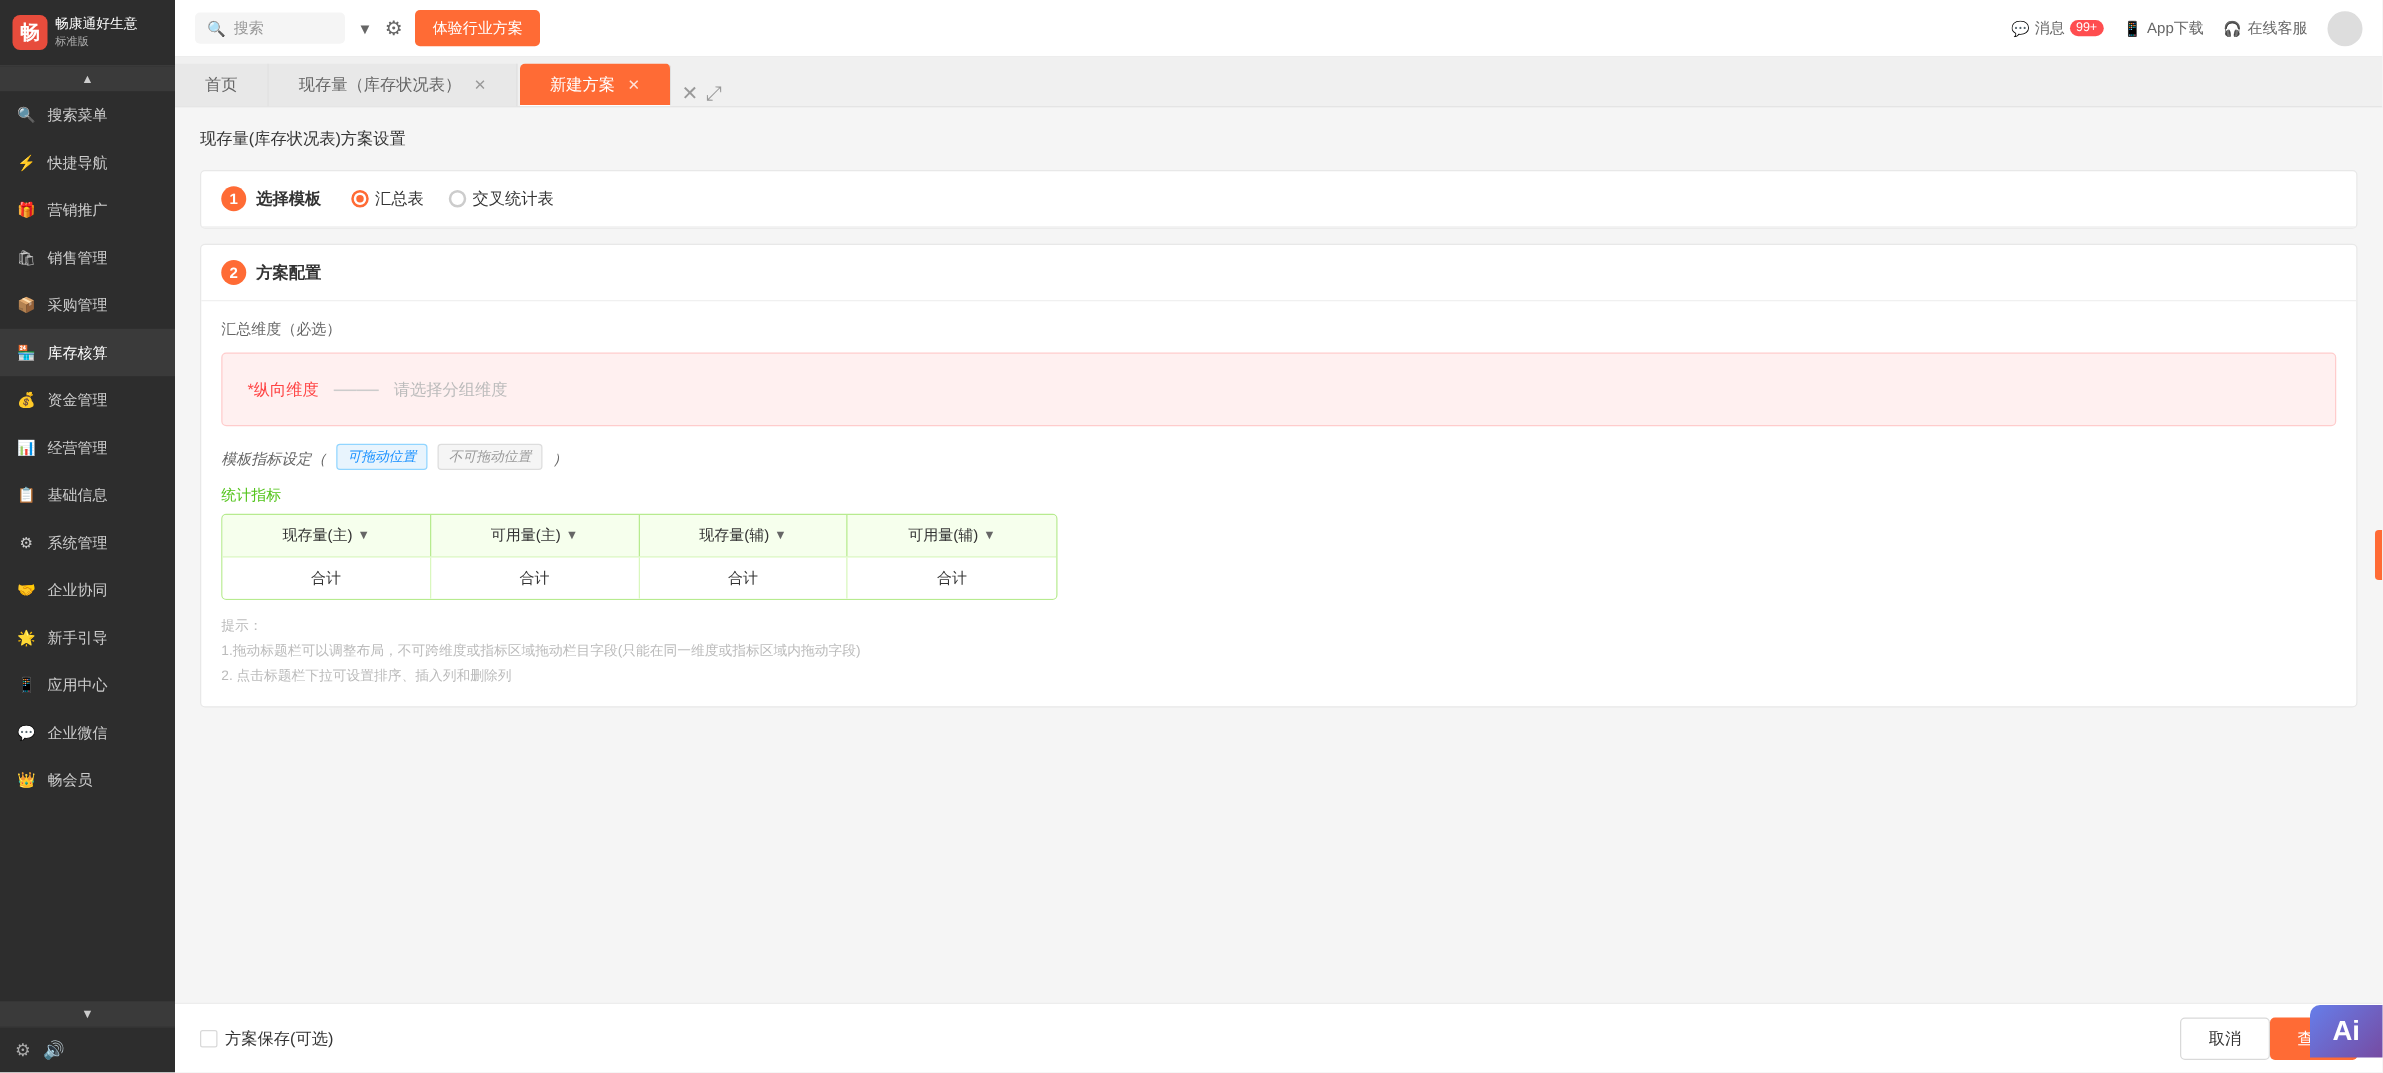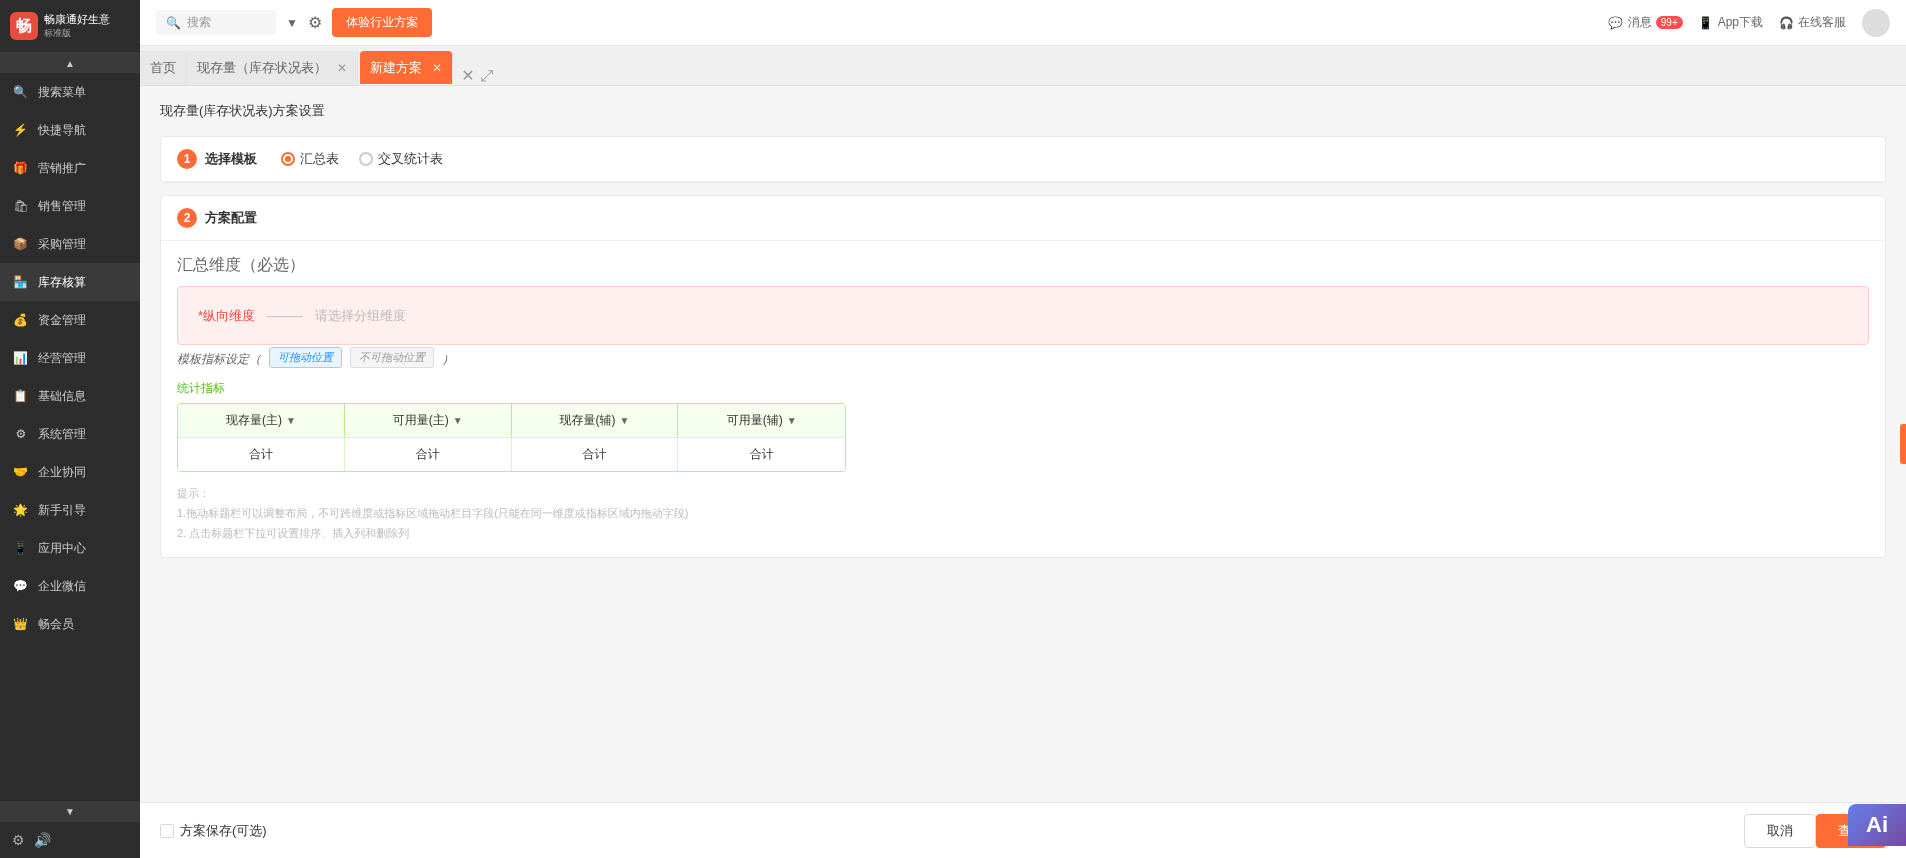--- a/index.html
+++ b/index.html
@@ -113,21 +113,21 @@
       height: 40px;
       background: #f0f0f0;
       display: flex;
       align-items: flex-end;
       padding: 0 0 0 0;
       flex-shrink: 0;
       border-bottom: 1px solid #e0e0e0;
     }
     .tab {
       height: 34px;
-      padding: 0 10px;
+      padding: 0 24px;
       display: flex; align-items: center; gap: 6px;
       font-size: 13px;
       cursor: pointer;
       border-right: 1px solid #e0e0e0;
       background: #e8e8e8;
       color: #666;
     }
     .tab.active { background: #fff; color: #333; border-bottom: 1px solid #fff; }
     .tab-close { font-size: 12px; color: #999; margin-left: 4px; cursor: pointer; }
     .tab.new-plan { background: #ff6b35; color: white; border-radius: 4px 4px 0 0; margin-left: 2px; }
@@ -174,30 +174,30 @@
     .radio-circle {
       width: 14px; height: 14px; border-radius: 50%; border: 2px solid #ccc;
       display: flex; align-items: center; justify-content: center;
     }
     .radio-circle.checked { border-color: #ff6b35; }
     .radio-circle.checked::after {
       content: ''; width: 6px; height: 6px; border-radius: 50%; background: #ff6b35;
     }
 
     
-    .config-label { font-size: 16px; color: #666; margin-bottom: 10px; }
+    .config-label { font-size: 12px; color: #666; margin-bottom: 10px; }
 
     
     .warning-box {
       background: #fff0f0;
       border: 1px solid #ffcccc;
       border-radius: 4px;
       padding: 18px 20px;
       display: flex; align-items: center; gap: 10px;
-      margin-bottom: 2px;
+      margin-bottom: 14px;
     }
     .dimension-row {
       display: flex; align-items: center; gap: 12px;
       font-size: 13px;
     }
     .dimension-label { color: #f44; font-size: 13px; }
     .dimension-separator { color: #ccc; font-size: 18px; }
     .dimension-placeholder { color: #bbb; font-size: 13px; }
 
     

